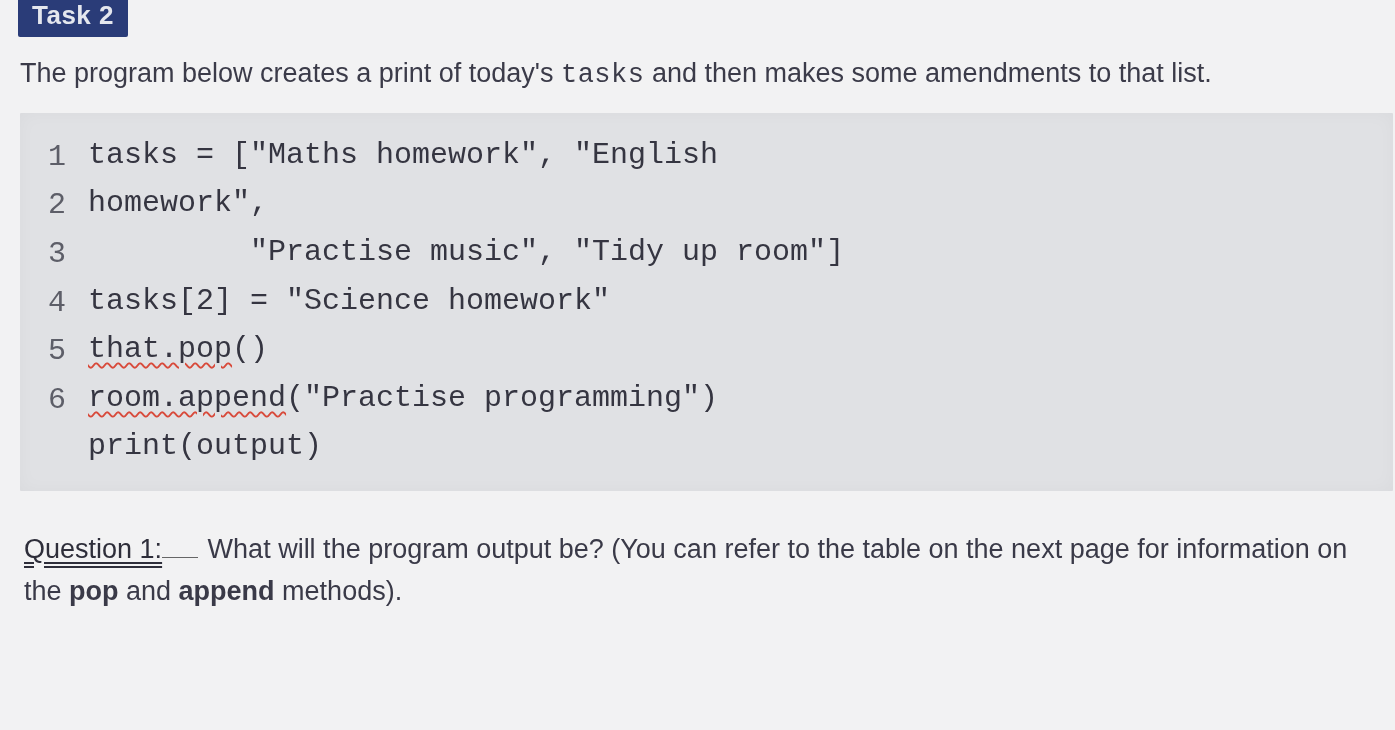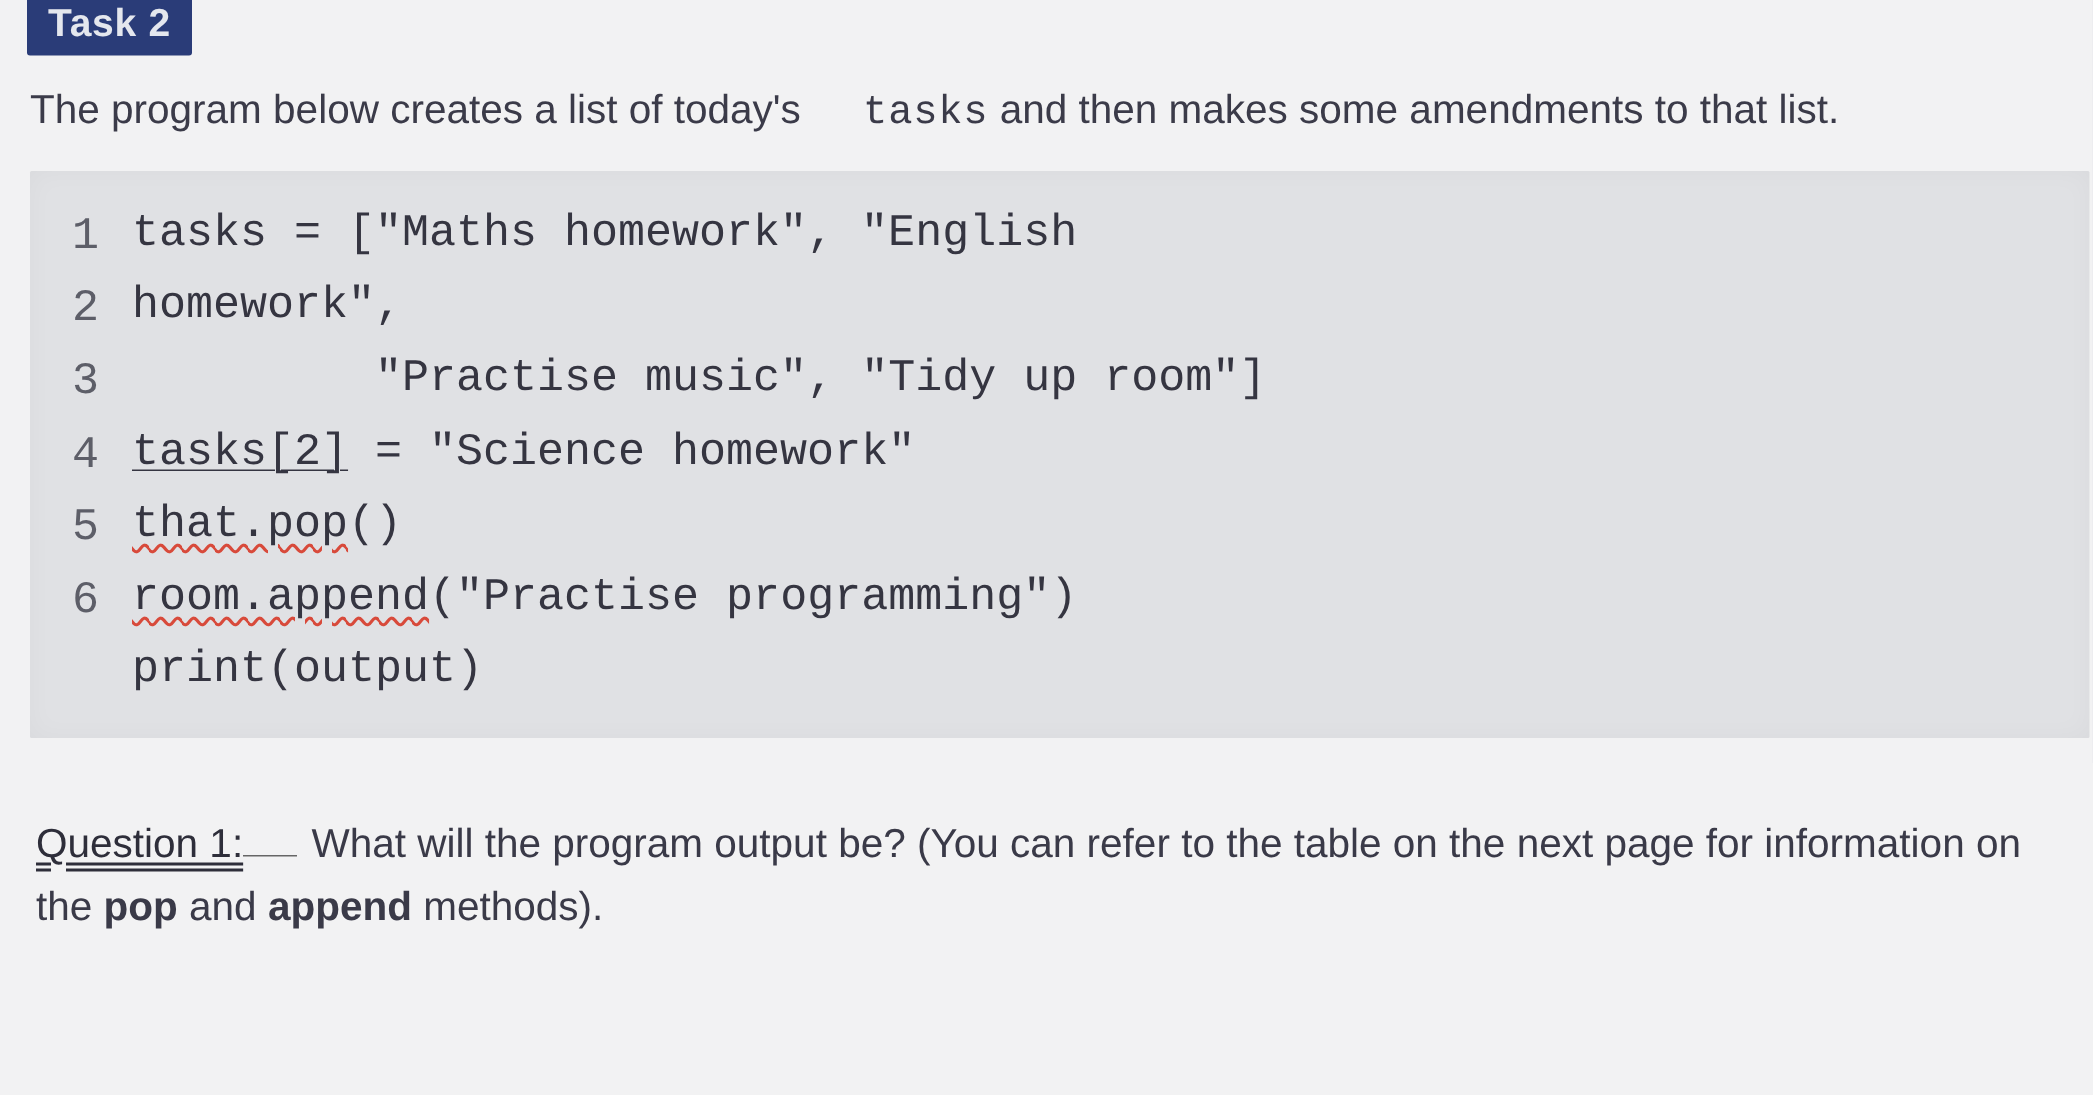--- a/index.html
+++ b/index.html
@@ -32,21 +32,20 @@
   .intro {
     font-size: 27px;
     color: #3b3b49;
     margin: 6px 0 18px 2px;
     line-height: 1.4;
   }
   .intro .mono {
     font-family: "Consolas","Courier New",monospace;
     font-size: 27px;
     letter-spacing: 0.5px;
-    margin-left: 34px;
   }
   .code-block {
     background: #e0e1e4;
     padding: 18px 24px 20px 24px;
     display: flex;
     gap: 22px;
     box-shadow: inset 0 0 18px rgba(0,0,0,0.03);
     border-radius: 1px;
     margin: 0 2px;
   }
@@ -66,26 +65,25 @@
     font-size: 30px;
     line-height: 1.62;
     color: #353541;
     white-space: pre;
   }
   .code .squig {
     text-decoration: underline wavy #d84a3b 1.5px;
     text-underline-offset: 5px;
   }
   .code .uline {
-    text-decoration: underline;
     text-decoration-thickness: 1px;
     text-underline-offset: 4px;
   }
   .question {
-    margin-top: 50px;
+    margin-top: 38px;
     font-size: 27px;
     color: #3a3a48;
     line-height: 1.55;
     padding: 0 6px;
   }
   .qlabel {
     text-decoration: underline;
     text-underline-offset: 4px;
     text-decoration-style: double;
     font-weight: 400;
@@ -104,21 +102,21 @@
   }
 </style>
 </head>
 <body>
 
 <div class="page">
 
   <div class="task-badge">Task 2</div>
 
   <div class="intro">
-    <span>The program below creates a list of today's </span><span class="mono">tasks</span><span> and then makes some amendments to that list.</span>
+    <span>The program below creates a print of today's </span><span class="mono">tasks</span><span> and then makes some amendments to that list.</span>
   </div>
 
   <div class="code-block">
     <div class="gutter">
       <span>1</span>
       <span>2</span>
       <span>3</span>
       <span>4</span>
       <span>5</span>
       <span>6</span>

